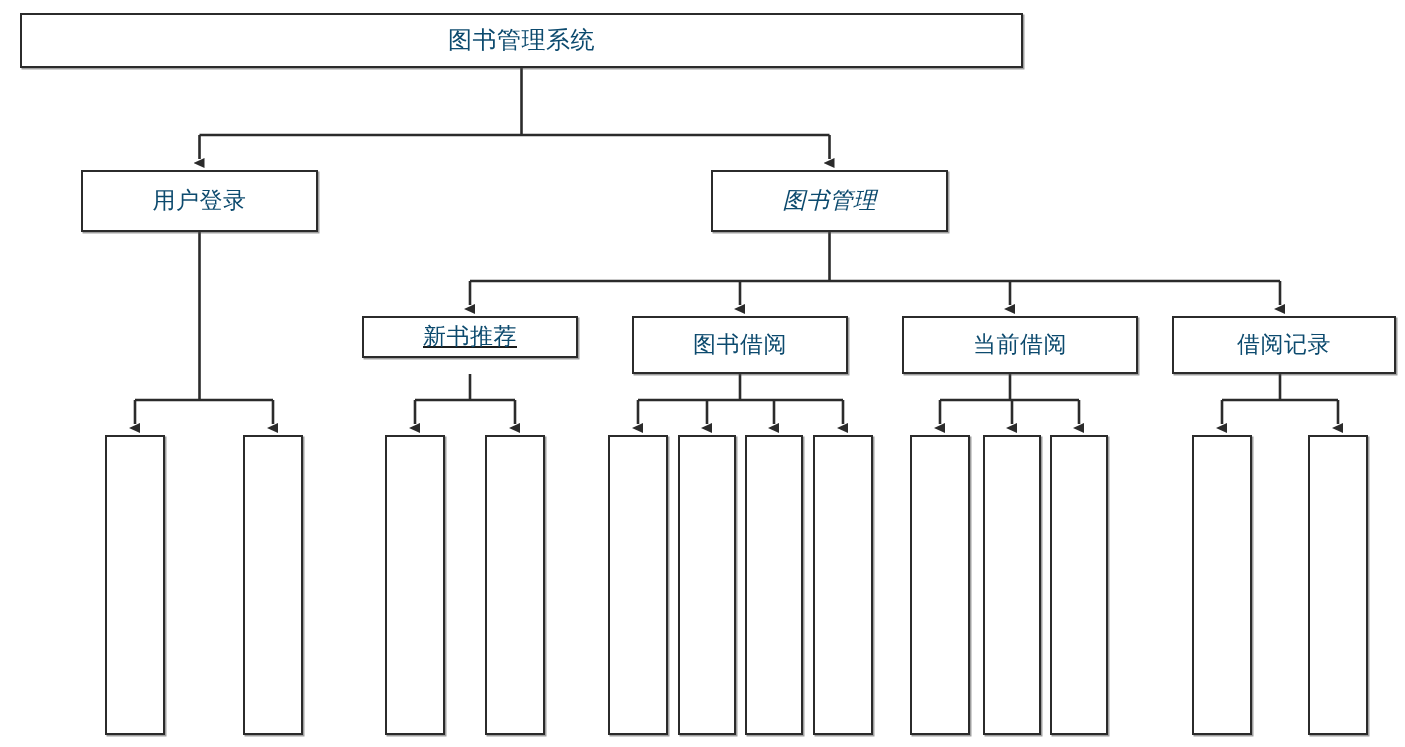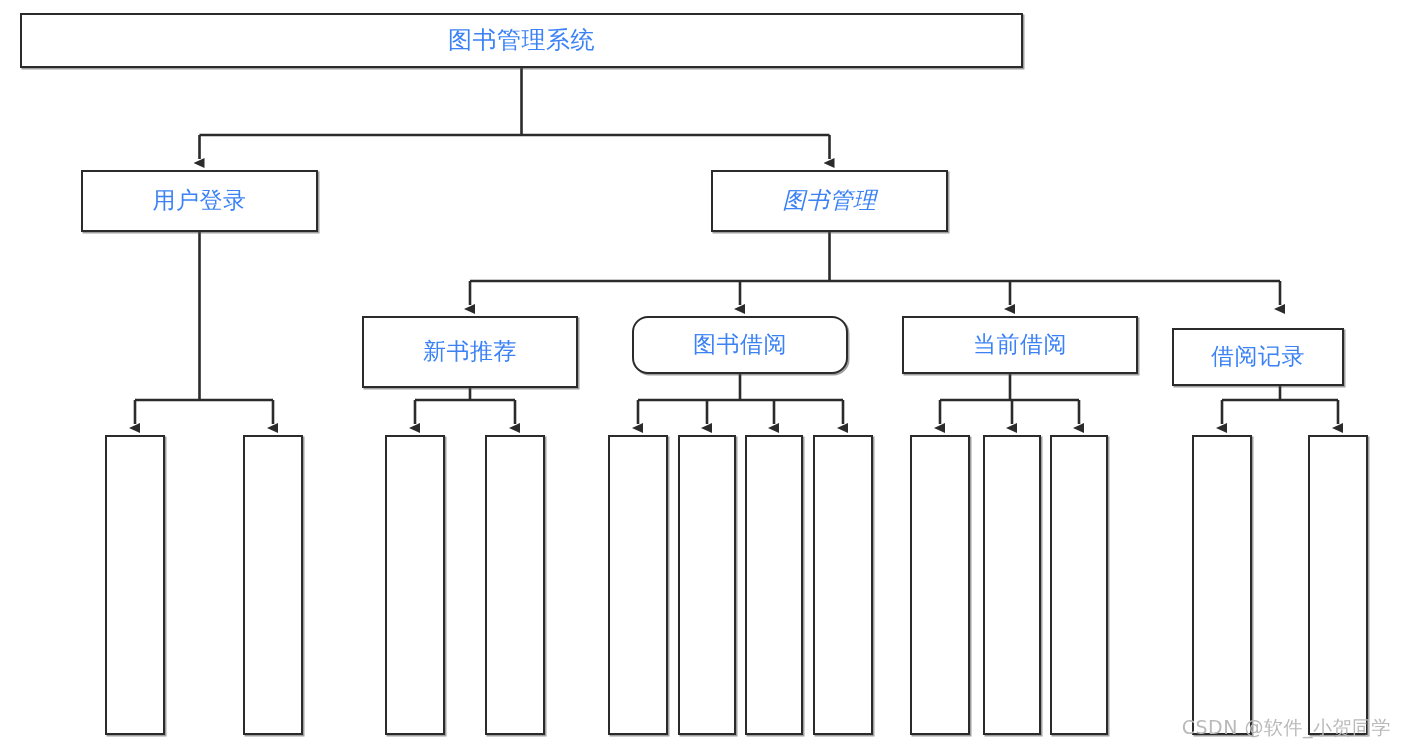--- a/index.html
+++ b/index.html
@@ -34,21 +34,21 @@
     box-shadow: 1.5px 1.5px 0 rgba(80,80,80,0.55);
     display: flex;
     align-items: center;
     justify-content: center;
     color: #1b1b1b;
   }
   .node-label {
     display: block;
     text-align: right;
     line-height: 1.18;
-    color: #3b82f6;
+    color: #0c4a6e;
   }
   
   .node.horiz .node-label {
     font-size: 23px;
     letter-spacing: 0.5px;
     white-space: nowrap;
   }
   .node.root .node-label {
     font-size: 24px;
   }
@@ -132,30 +132,30 @@
   <div id="nodes-layer">
       <div class="node horiz root" style="left: 20px; top: 13px; width: 1003px; height: 55px;">
         <span class="node-label">图书管理系统</span>
       </div>
       <div class="node horiz" style="left: 81px; top: 170px; width: 237px; height: 62px;">
         <span class="node-label">用户登录</span>
       </div>
       <div class="node horiz" style="left: 711px; top: 170px; width: 237px; height: 62px; font-style: italic;">
         <span class="node-label">图书管理</span>
       </div>
-      <div class="node horiz" style="left: 362px; top: 316px; width: 216px; height: 72px;">
+      <div class="node horiz" style="left: 362px; top: 316px; width: 216px; height: 42px; text-decoration: underline;">
         <span class="node-label">新书推荐</span>
       </div>
-      <div class="node horiz" style="left: 632px; top: 316px; width: 216px; height: 58px; border-radius: 16px;">
+      <div class="node horiz" style="left: 632px; top: 316px; width: 216px; height: 58px;">
         <span class="node-label">图书借阅</span>
       </div>
       <div class="node horiz" style="left: 902px; top: 316px; width: 236px; height: 58px;">
         <span class="node-label">当前借阅</span>
       </div>
-      <div class="node horiz" style="left: 1172px; top: 328px; width: 172px; height: 58px;">
+      <div class="node horiz" style="left: 1172px; top: 316px; width: 224px; height: 58px;">
         <span class="node-label">借阅记录</span>
       </div>
       <div class="node vert" style="left: 105px; top: 435px; width: 60px; height: 300px;">
         <span class="node-label">用户登录</span>
       </div>
       <div class="node vert" style="left: 243px; top: 435px; width: 60px; height: 300px;">
         <span class="node-label">注销登录</span>
       </div>
       <div class="node vert" style="left: 385px; top: 435px; width: 60px; height: 300px;">
         <span class="node-label">查询图书</span>
@@ -185,15 +185,14 @@
         <span class="node-label">确认归还（管理员）</span>
       </div>
       <div class="node vert tall-text" style="left: 1192px; top: 435px; width: 60px; height: 300px;">
         <span class="node-label">新增借阅记录</span>
       </div>
       <div class="node vert tall-text" style="left: 1308px; top: 435px; width: 60px; height: 300px;">
         <span class="node-label">查询借阅记录</span>
       </div>
     </div>
 
-  <div id="watermark">CSDN @软件_小贺同学</div>
 
 </div>
 
 </body></html>

